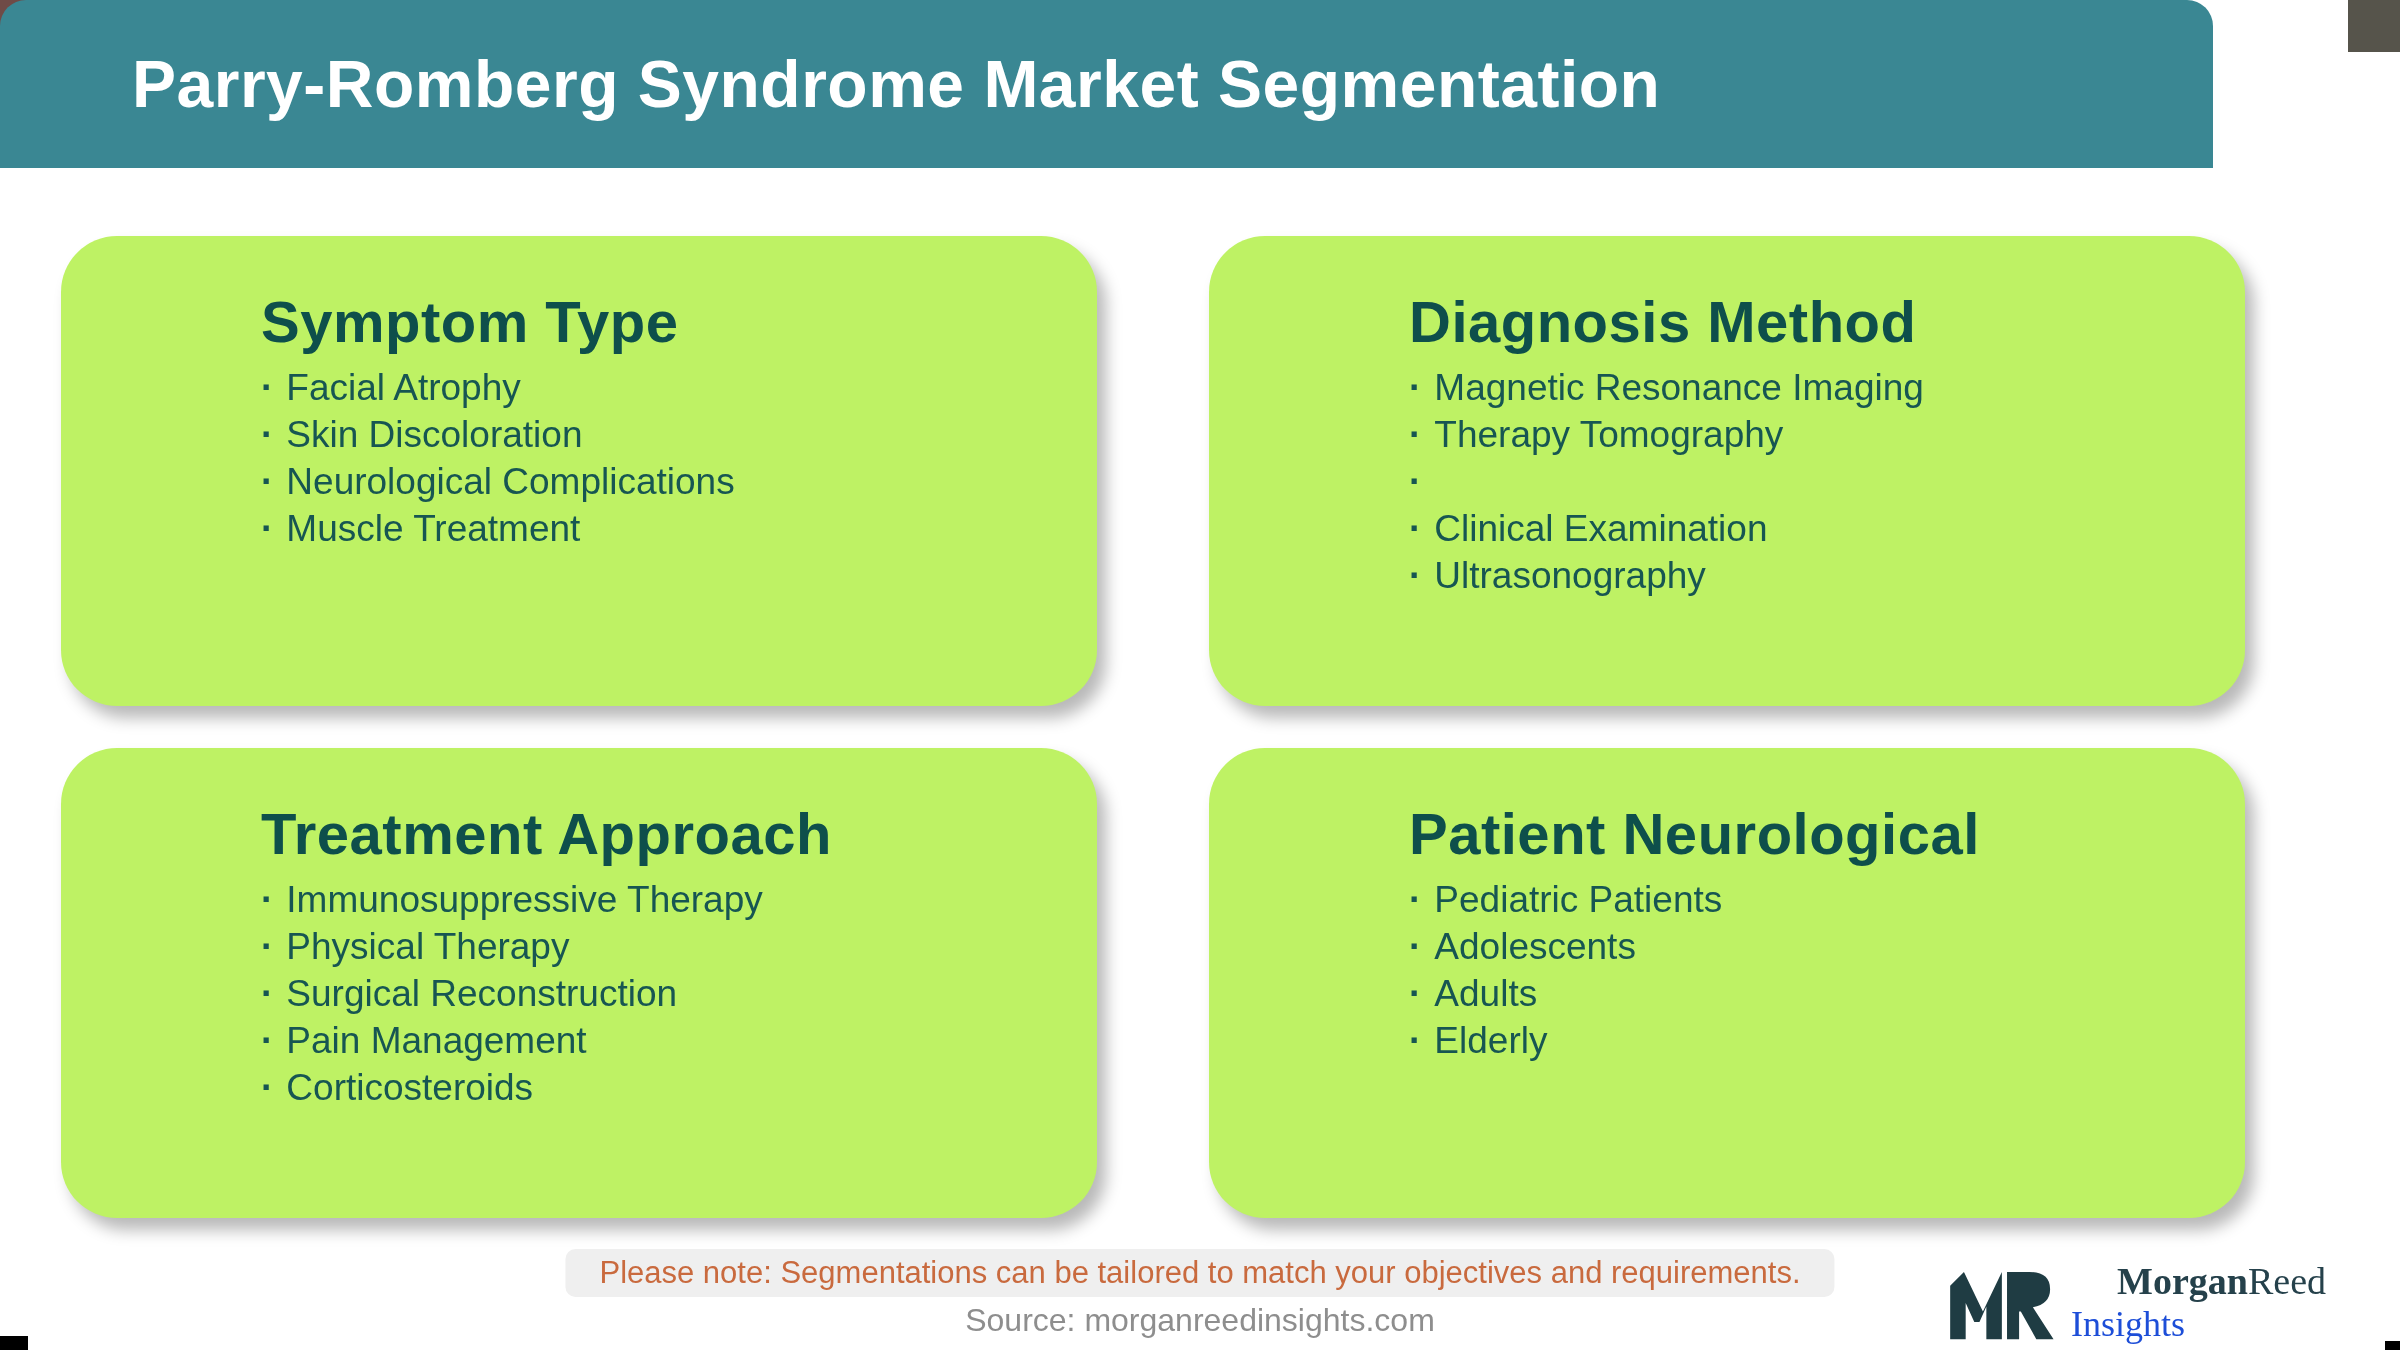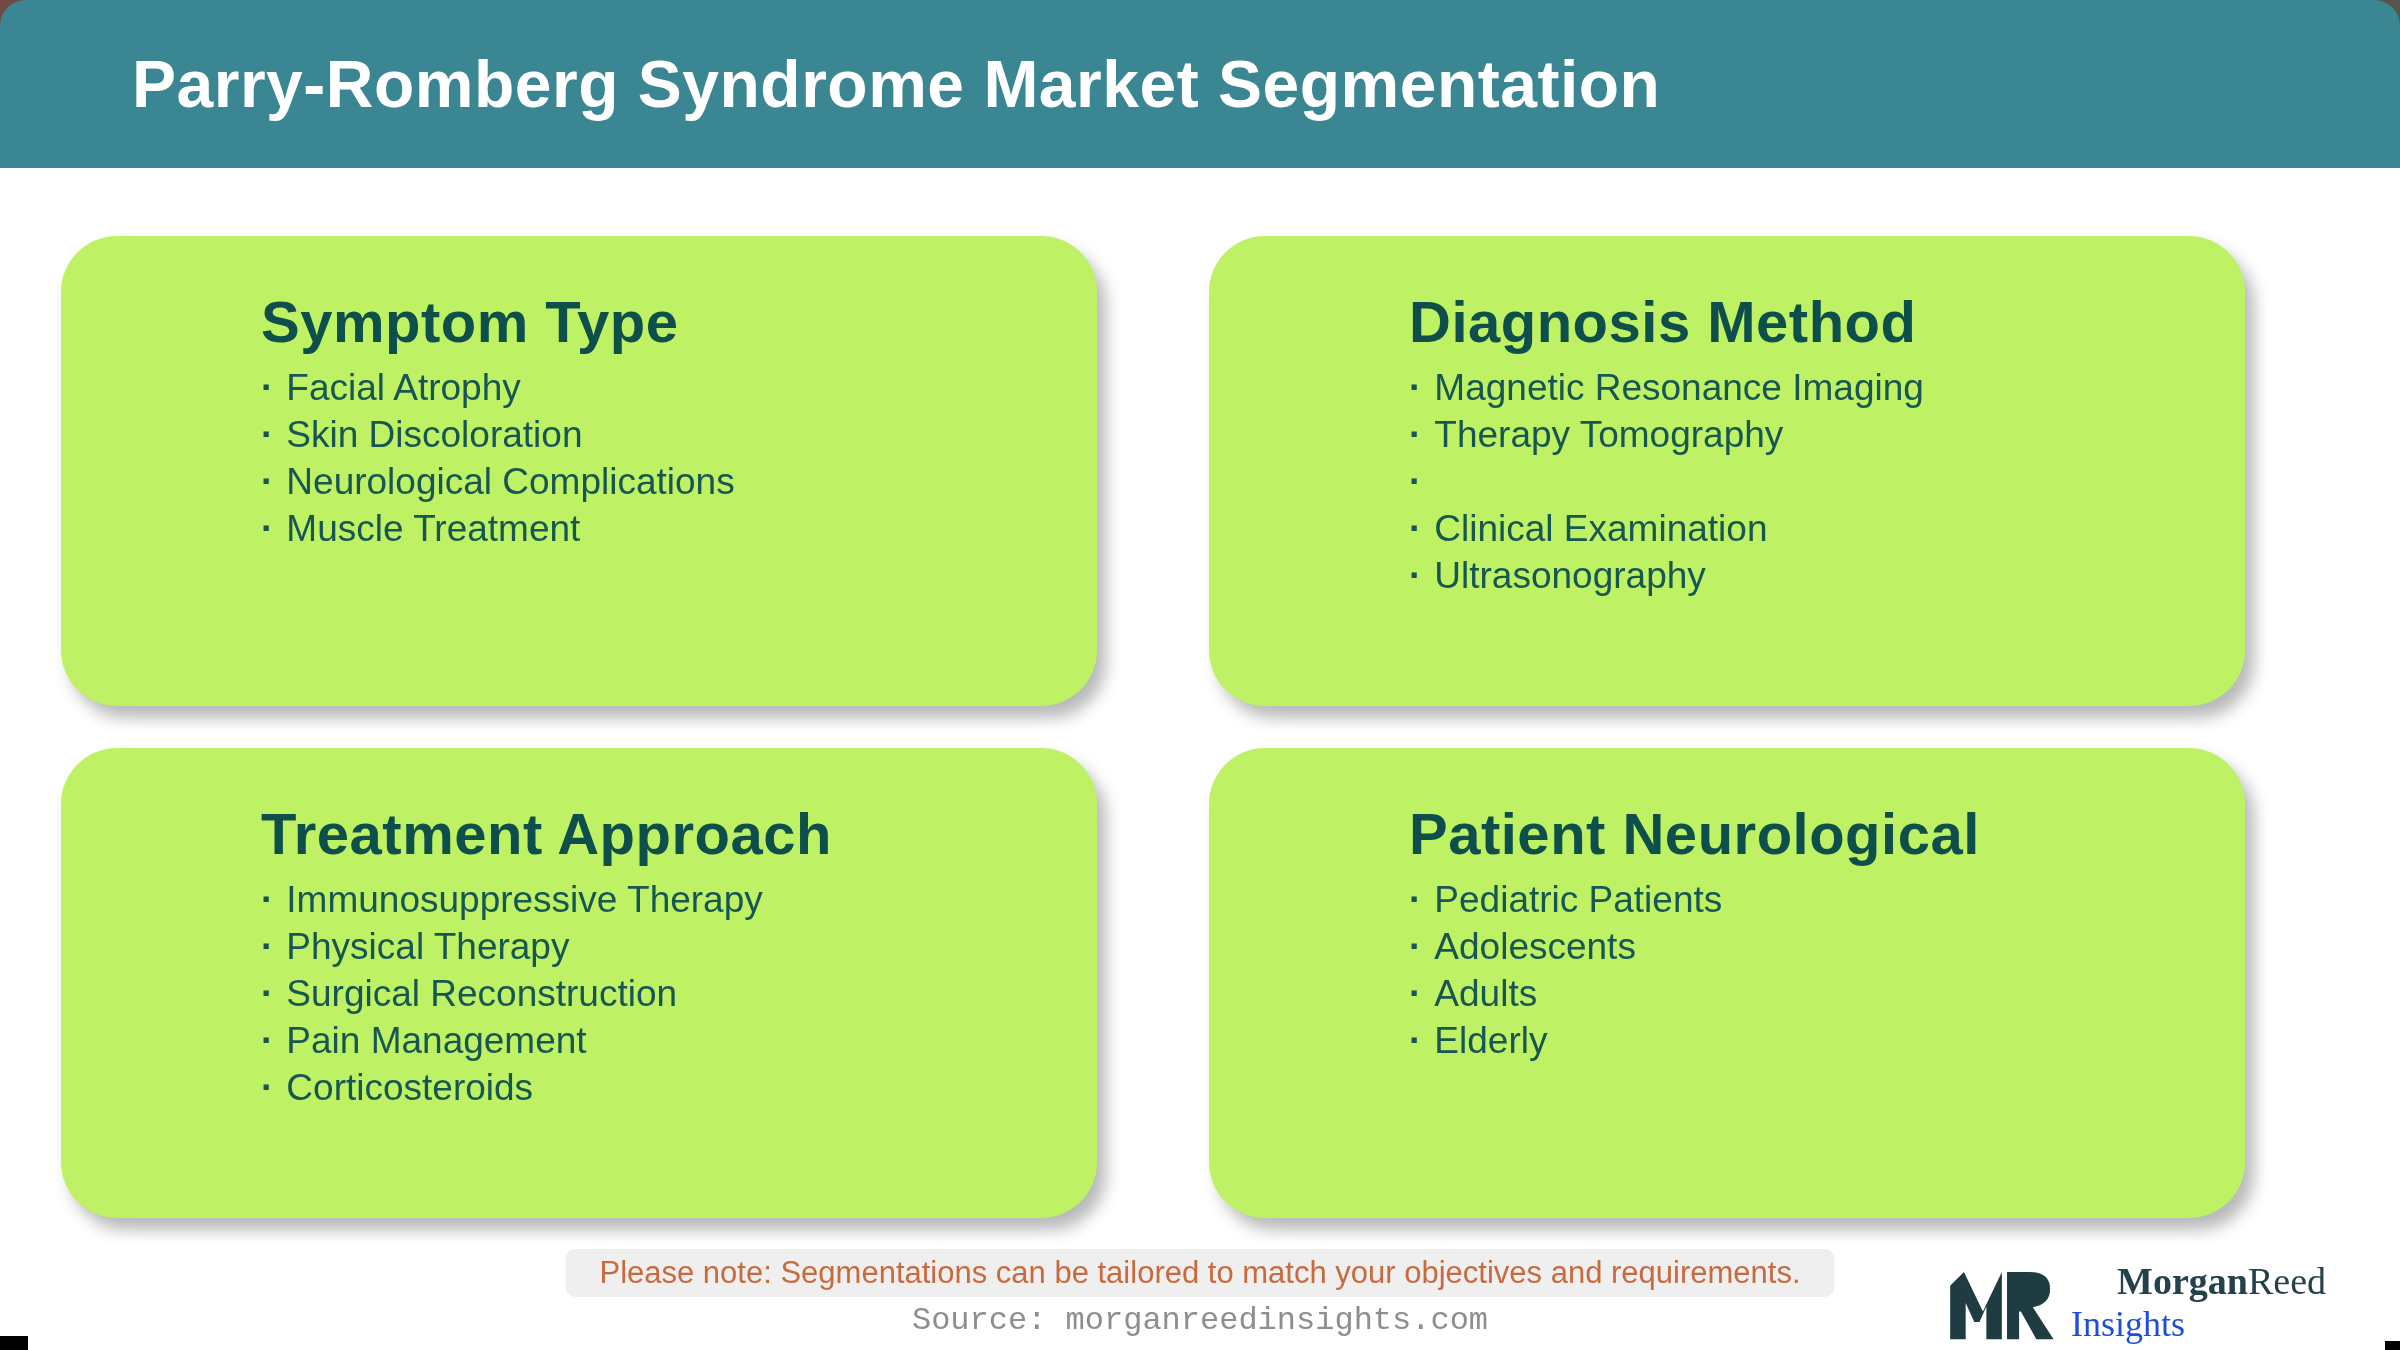--- a/index.html
+++ b/index.html
@@ -25,21 +25,21 @@
   .corner-back-right {
     position: absolute; top: 0; right: 0;
     width: 52px; height: 52px;
     background: #56544B;
     z-index: 0;
   }
 
   .header {
     position: absolute;
     top: 0; left: 0;
-    width: 2400px; height: 168px;
+    width: 2213px; height: 168px;
     background: #3A8793;
     border-radius: 26px 26px 0 0;
     display: flex;
     align-items: center;
     z-index: 1;
   }
   .header-title {
     margin-left: 132px;
     color: #ffffff;
     font-size: 66px;
@@ -112,21 +112,20 @@
 
   .source-line {
     position: absolute;
     top: 1302px;
     left: 0;
     width: 100%;
     text-align: center;
     font-size: 32px;
     color: #8E8E8E;
     z-index: 1;
-    font-family: Liberation Mono, monospace;
   }
 
   .logo {
     position: absolute;
     right: 74px;
     top: 1262px;
     display: flex;
     align-items: center;
     gap: 14px;
     z-index: 1;

